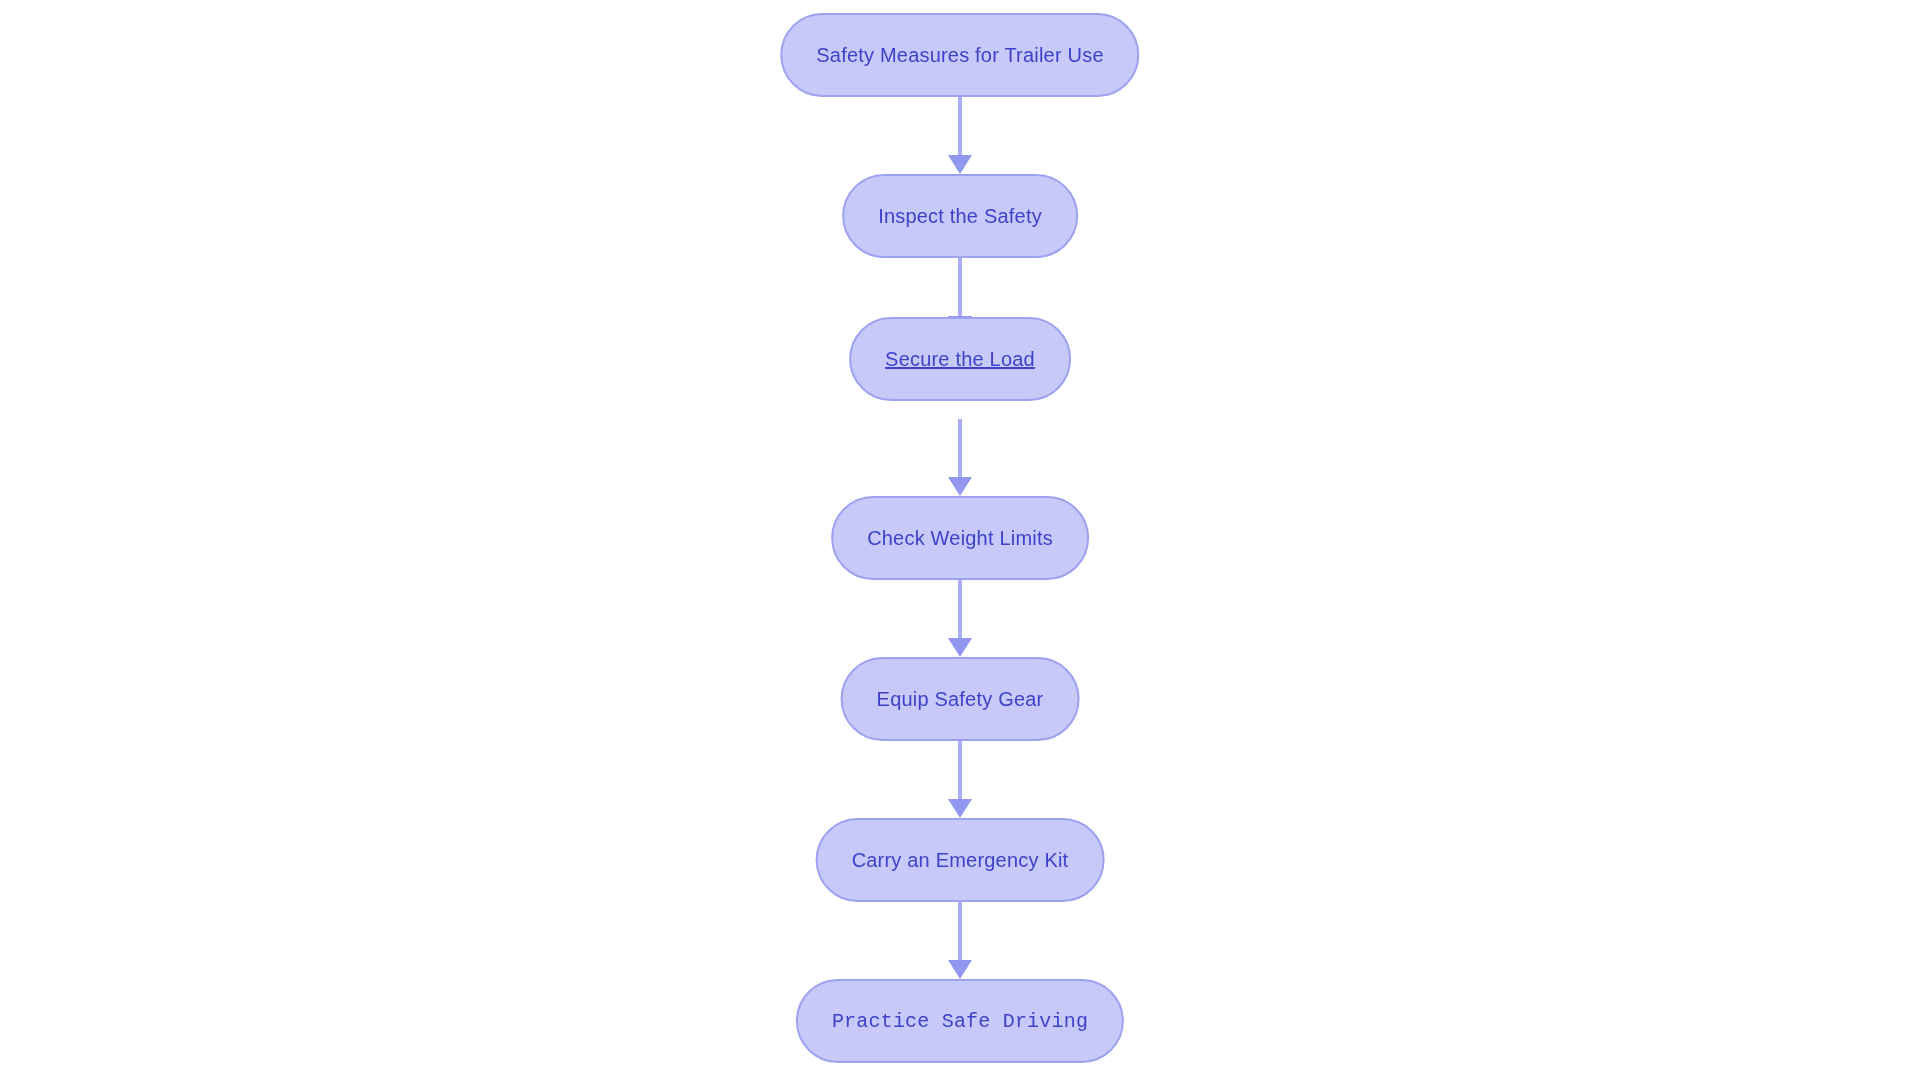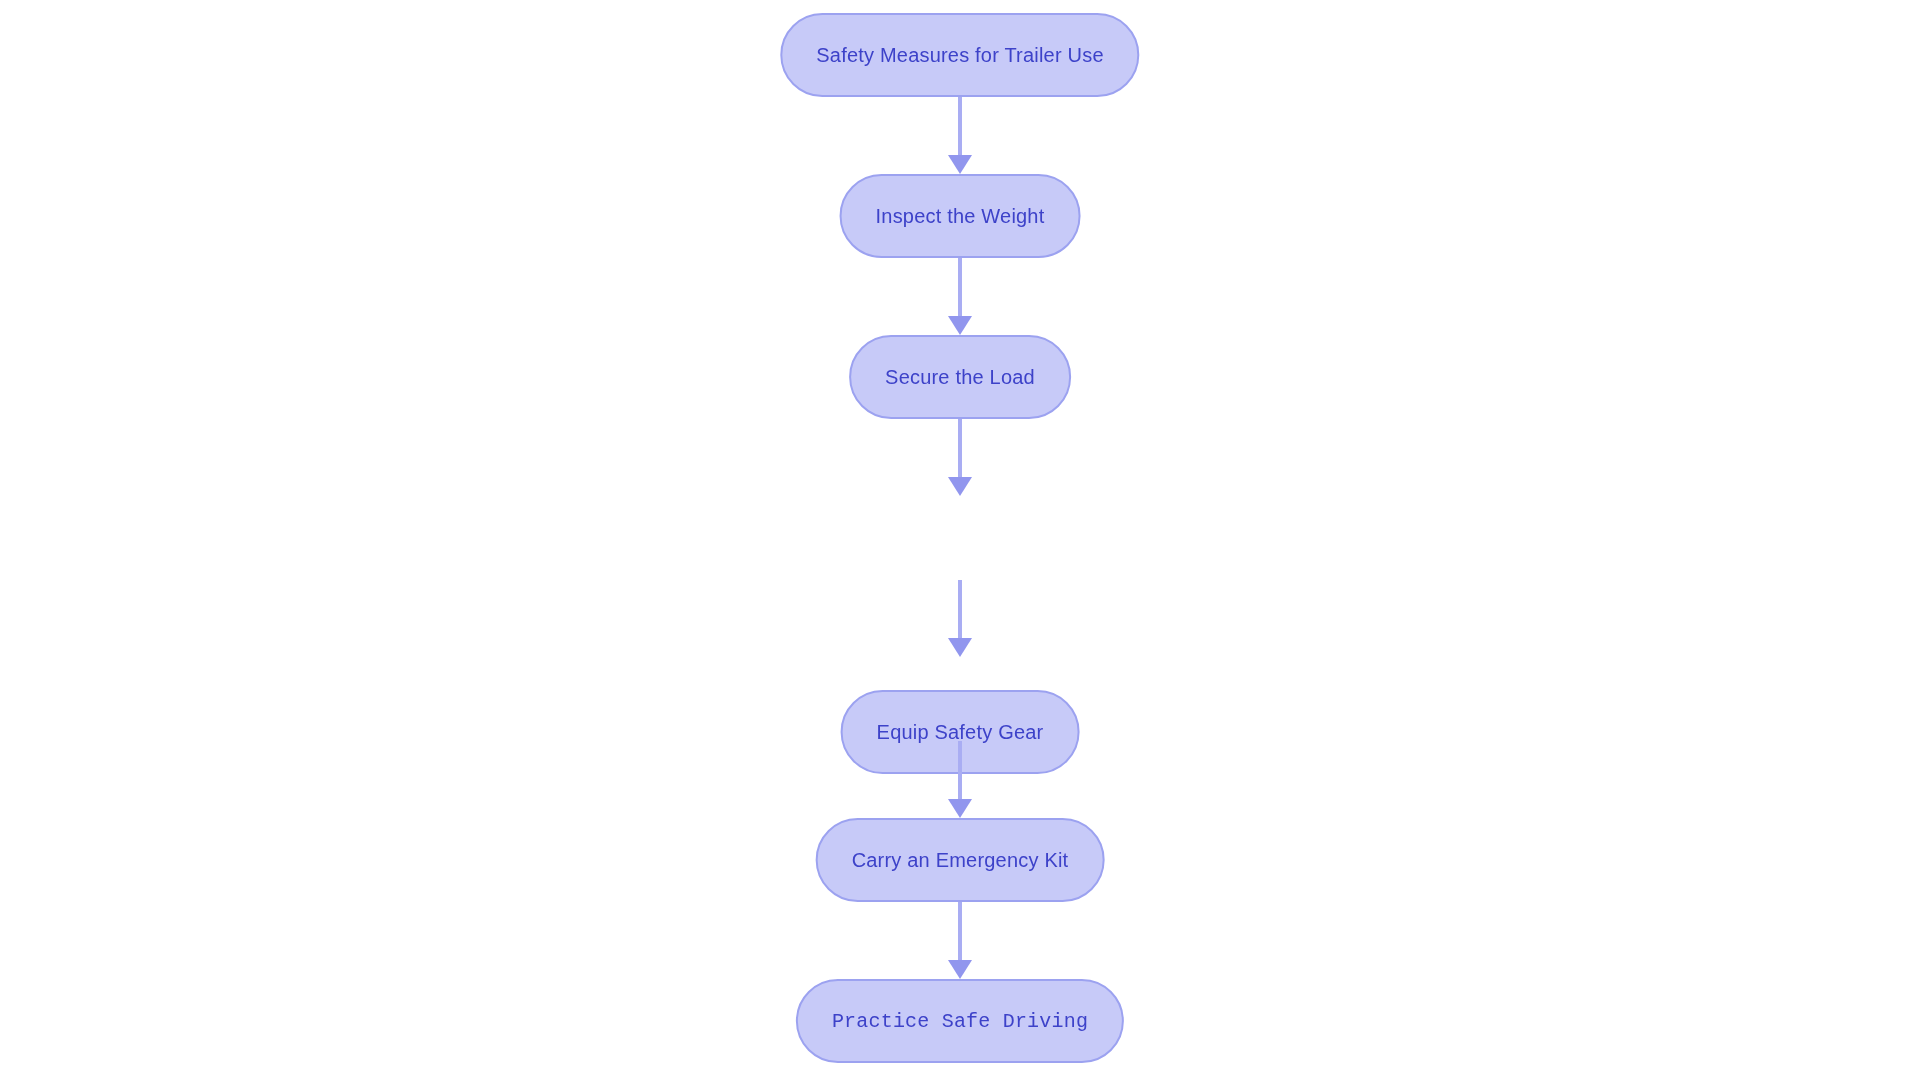--- a/index.html
+++ b/index.html
@@ -36,23 +36,23 @@
     white-space: nowrap;
     background: var(--node-fill);
     border: 2px solid var(--node-border);
     border-radius: 42px;
     color: var(--node-text);
     font-size: 20px;
     letter-spacing: 0.2px;
   }
   .n0 { top: 13px; }
   .n1 { top: 174px; }
-  .n2 { top: 335px; }
+  .n2 { top: 317px; text-decoration: underline; }
   .n3 { top: 496px; }
-  .n4 { top: 690px; justify-content: flex-end; }
+  .n4 { top: 657px; justify-content: flex-end; }
   .n5 { top: 818px; text-align: center; }
   .n6 { top: 979px; font-family: Liberation Mono, monospace; }
 
   .arrow {
     position: absolute;
     left: 50%;
     transform: translateX(-50%);
     width: 24px;
     height: 77px;
   }
@@ -91,37 +91,40 @@
   <div class="node n0">
     <span>Safety Measures for Trailer Use</span>
   </div>
 
   <div class="arrow a0">
     <div class="shaft"></div>
     <div class="head"></div>
   </div>
 
   <div class="node n1">
-    <span>Inspect the Weight</span>
+    <span>Inspect the Safety</span>
   </div>
 
   <div class="arrow a1">
     <div class="shaft"></div>
     <div class="head"></div>
   </div>
 
   <div class="node n2">
     <span>Secure the Load</span>
   </div>
 
   <div class="arrow a2">
     <div class="shaft"></div>
     <div class="head"></div>
   </div>
 
+  <div class="node n3">
+    <span>Check Weight Limits</span>
+  </div>
 
   <div class="arrow a3">
     <div class="shaft"></div>
     <div class="head"></div>
   </div>
 
   <div class="node n4">
     <span>Equip Safety Gear</span>
   </div>
 

